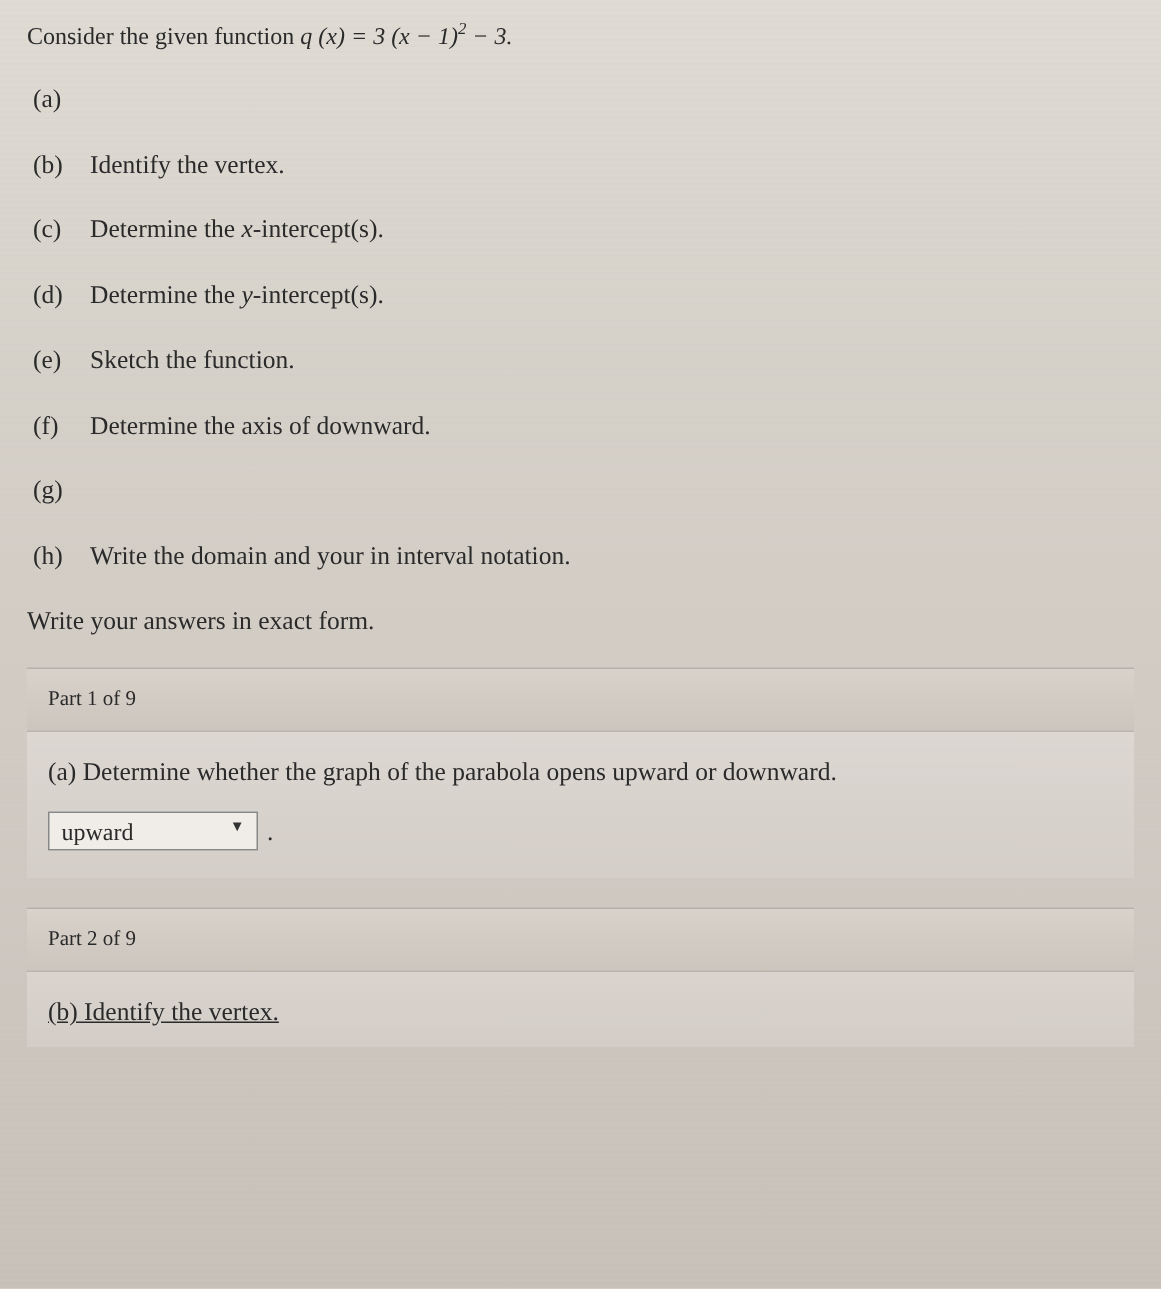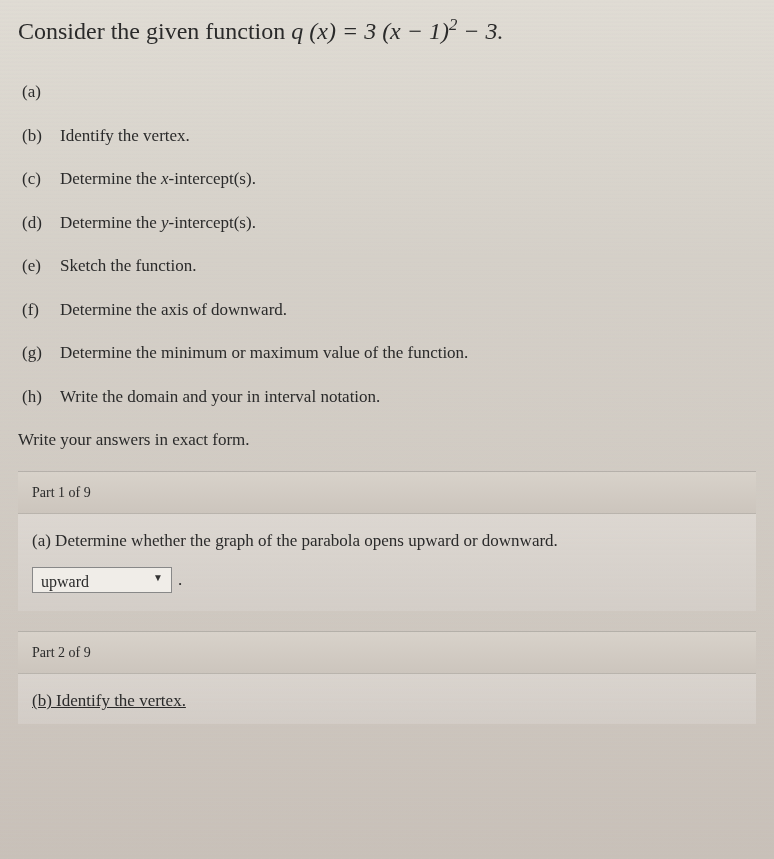--- a/index.html
+++ b/index.html
@@ -14,22 +14,22 @@
         repeating-linear-gradient(0deg, rgba(200,180,200,0.08) 0px, rgba(200,220,200,0.08) 2px, transparent 2px, transparent 4px),
         linear-gradient(180deg, #e0dcd4 0%, #d5d0c8 30%, #cfc8c0 70%, #c8c0b8 100%);
       width: 774px;
       height: 859px;
       padding: 12px 18px;
       color: #2a2a2a;
       font-size: 17px;
       line-height: 1.5;
     }
     .prompt {
-      margin-bottom: 30px;
-      font-size: 24px;
+      margin-bottom: 16px;
+      font-size: 16px;
     }
     .formula {
       font-style: italic;
     }
     .formula sup {
       font-size: 0.7em;
       vertical-align: super;
     }
     .list {
       margin-left: 4px;
@@ -126,21 +126,20 @@
   <div class="list-item">
     <span class="list-label">(e)</span>
     <span>Sketch the function.</span>
   </div>
   <div class="list-item">
     <span class="list-label">(f)</span>
     <span>Determine the axis of downward.</span>
   </div>
   <div class="list-item">
     <span class="list-label">(g)</span>
-    <span>Determine the minimum or maximum value of the function.</span>
   </div>
   <div class="list-item">
     <span class="list-label">(h)</span>
     <span>Write the domain and your in interval notation.</span>
   </div>
 </div>
 
 <div class="instruction">Write your answers in exact form.</div>
 
 <div class="part-block">

